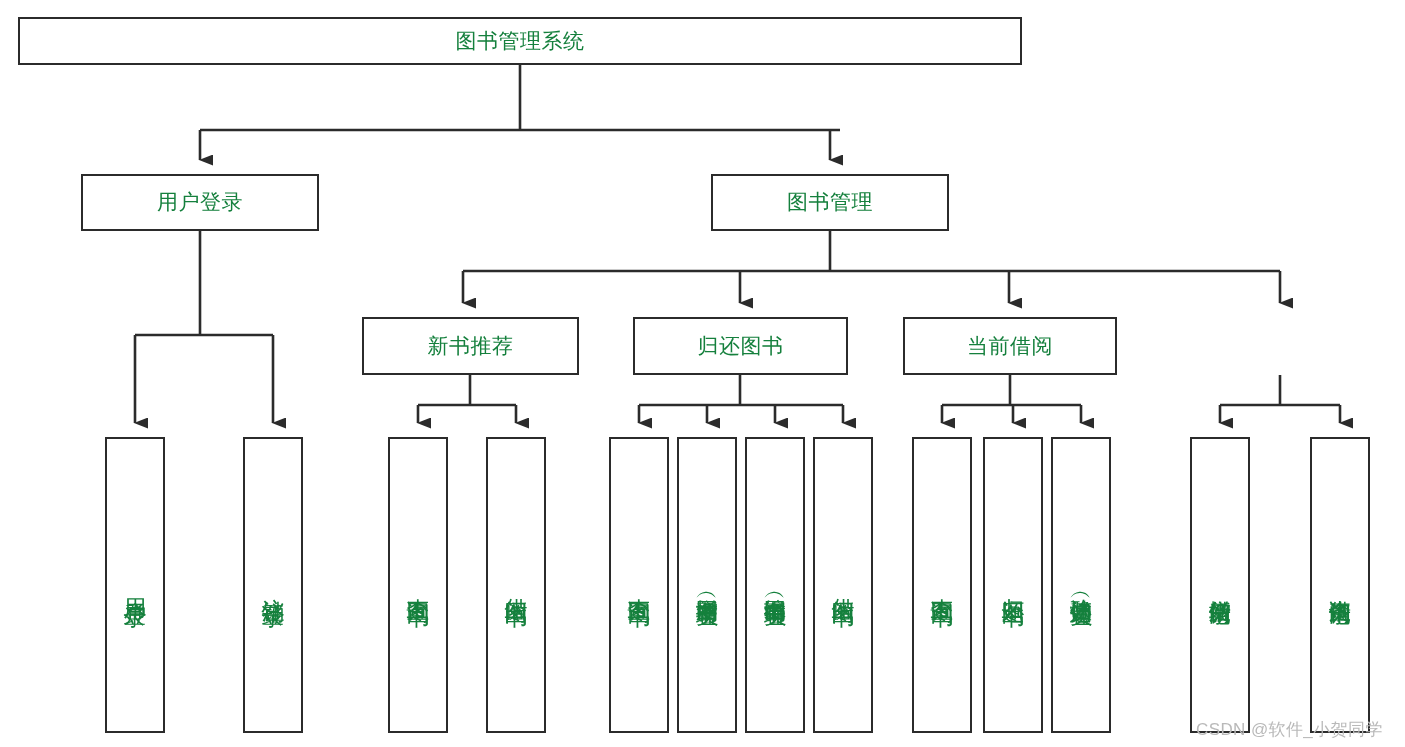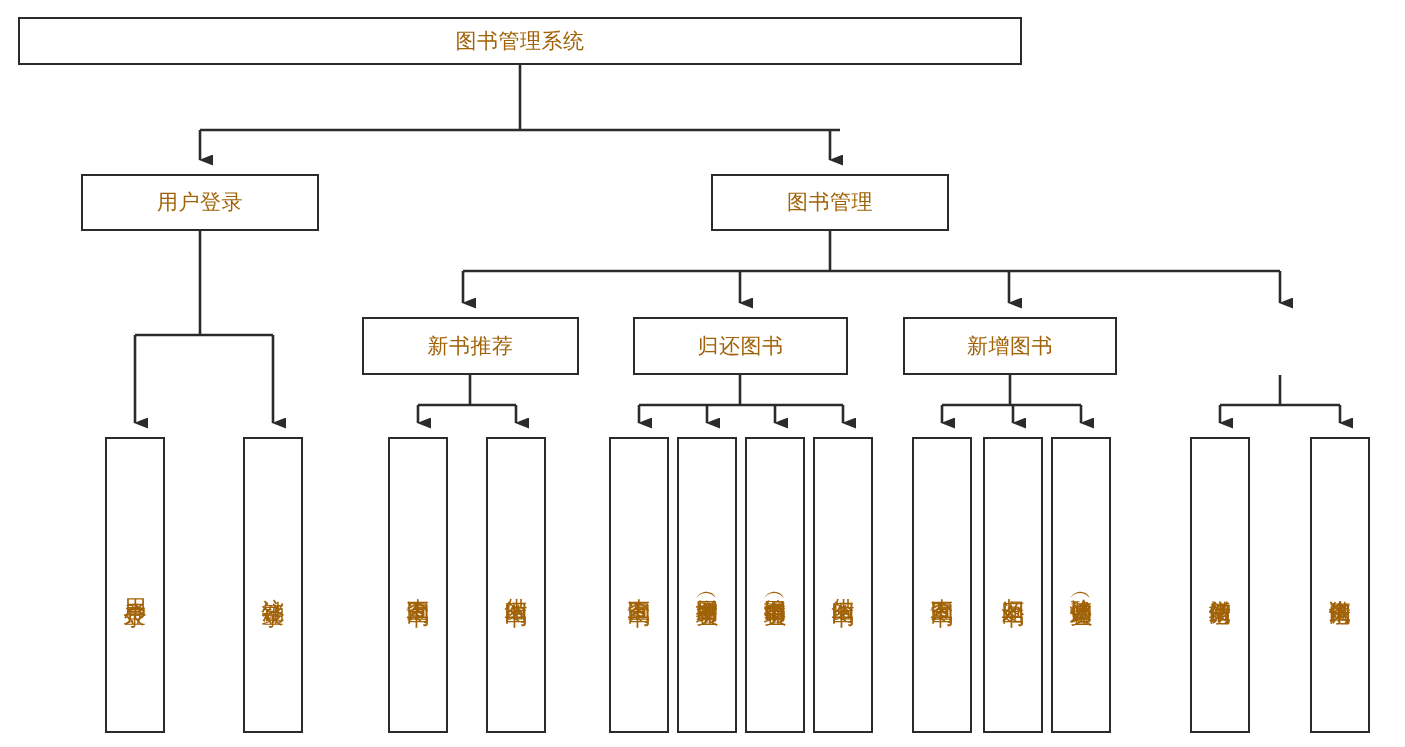--- a/index.html
+++ b/index.html
@@ -31,21 +31,21 @@
     background: #ffffff;
     display: flex;
     align-items: center;
     justify-content: center;
     color: #2b2b2b;
   }
   .node-label {
     display: block;
     text-align: center;
     line-height: 1.06;
-    color: #a16207;
+    color: #15803d;
   }
   .horizontal .node-label {
     font-size: 21px;
     letter-spacing: 0.5px;
   }
   .vertical {
     align-items: center;
     justify-content: center;
   }
   .vertical .node-label {
@@ -135,21 +135,21 @@
     <span class="node-label">图书管理</span>
   </div>
 
   <div class="node horizontal" style="left: 362px; top: 317px; width: 217px; height: 58px; border-color: rgb(43, 43, 43); background: rgb(255, 255, 255); color: rgb(43, 43, 43);">
     <span class="node-label">新书推荐</span>
   </div>
   <div class="node horizontal" style="left: 633px; top: 317px; width: 215px; height: 58px; border-color: rgb(43, 43, 43); background: rgb(255, 255, 255); color: rgb(43, 43, 43);">
     <span class="node-label">归还图书</span>
   </div>
   <div class="node horizontal" style="left: 903px; top: 317px; width: 214px; height: 58px; border-color: rgb(43, 43, 43); background: rgb(255, 255, 255); color: rgb(43, 43, 43);">
-    <span class="node-label">新增图书</span>
+    <span class="node-label">当前借阅</span>
   </div>
 
   <div class="node vertical" style="left: 105px; top: 437px; width: 60px; height: 296px; border-color: rgb(43, 43, 43); background: rgb(255, 255, 255); color: rgb(43, 43, 43);">
     <span class="node-label">用户登录</span>
   </div>
   <div class="node vertical" style="left: 243px; top: 437px; width: 60px; height: 296px; border-color: rgb(43, 43, 43); background: rgb(255, 255, 255); color: rgb(43, 43, 43);">
     <span class="node-label">注销登录</span>
   </div>
 
   <div class="node vertical" style="left: 388px; top: 437px; width: 60px; height: 296px; border-color: rgb(43, 43, 43); background: rgb(255, 255, 255); color: rgb(43, 43, 43);">
@@ -182,14 +182,15 @@
     <span class="node-label">确认归还（管理员）</span>
   </div>
 
   <div class="node vertical dense" style="left: 1190px; top: 437px; width: 60px; height: 296px; border-color: rgb(43, 43, 43); background: rgb(255, 255, 255); color: rgb(43, 43, 43);">
     <span class="node-label">新增借阅记录</span>
   </div>
   <div class="node vertical dense" style="left: 1310px; top: 437px; width: 60px; height: 296px; border-color: rgb(43, 43, 43); background: rgb(255, 255, 255); color: rgb(43, 43, 43);">
     <span class="node-label">查询借阅记录</span>
   </div>
 
+  <div class="watermark" style="left: 1196px; top: 718px; color: rgb(185, 185, 185);">CSDN @软件_小贺同学</div>
 
 </div>
 
 </body></html>

